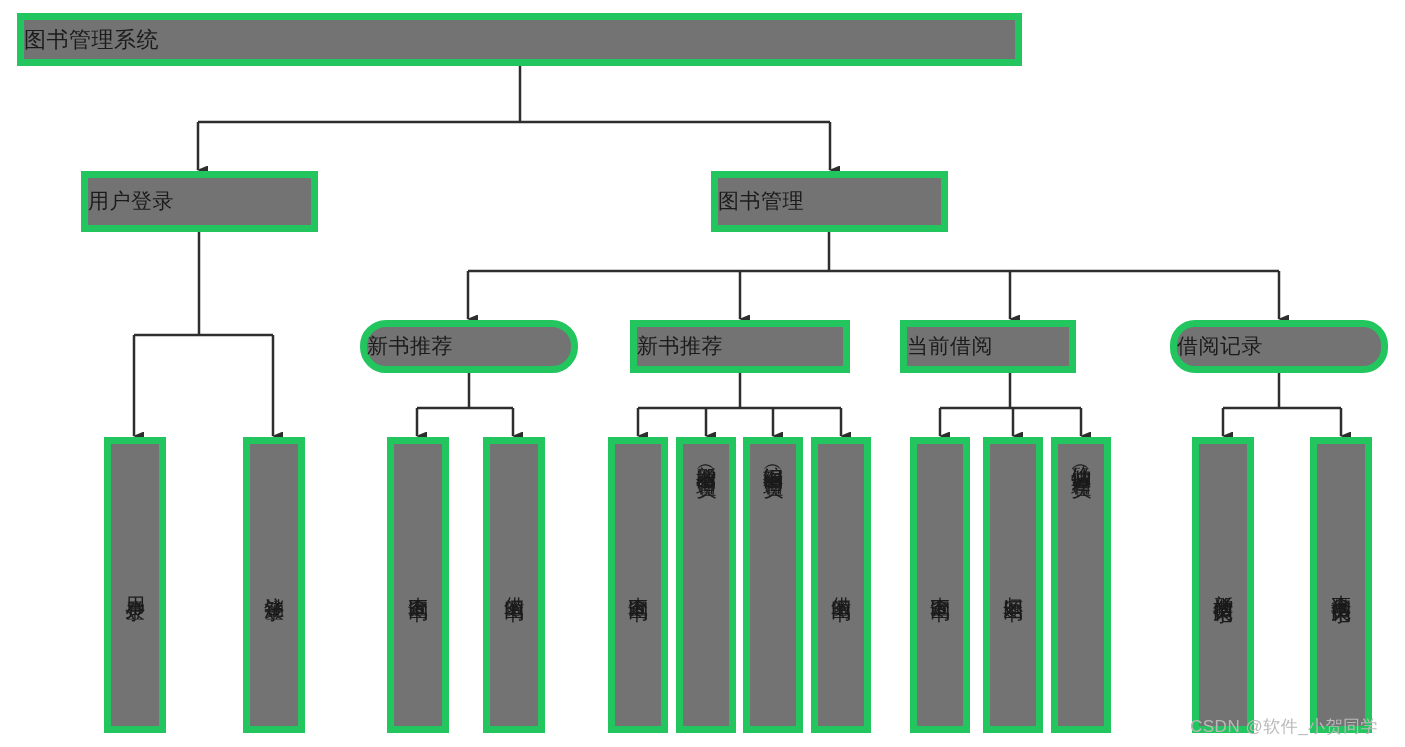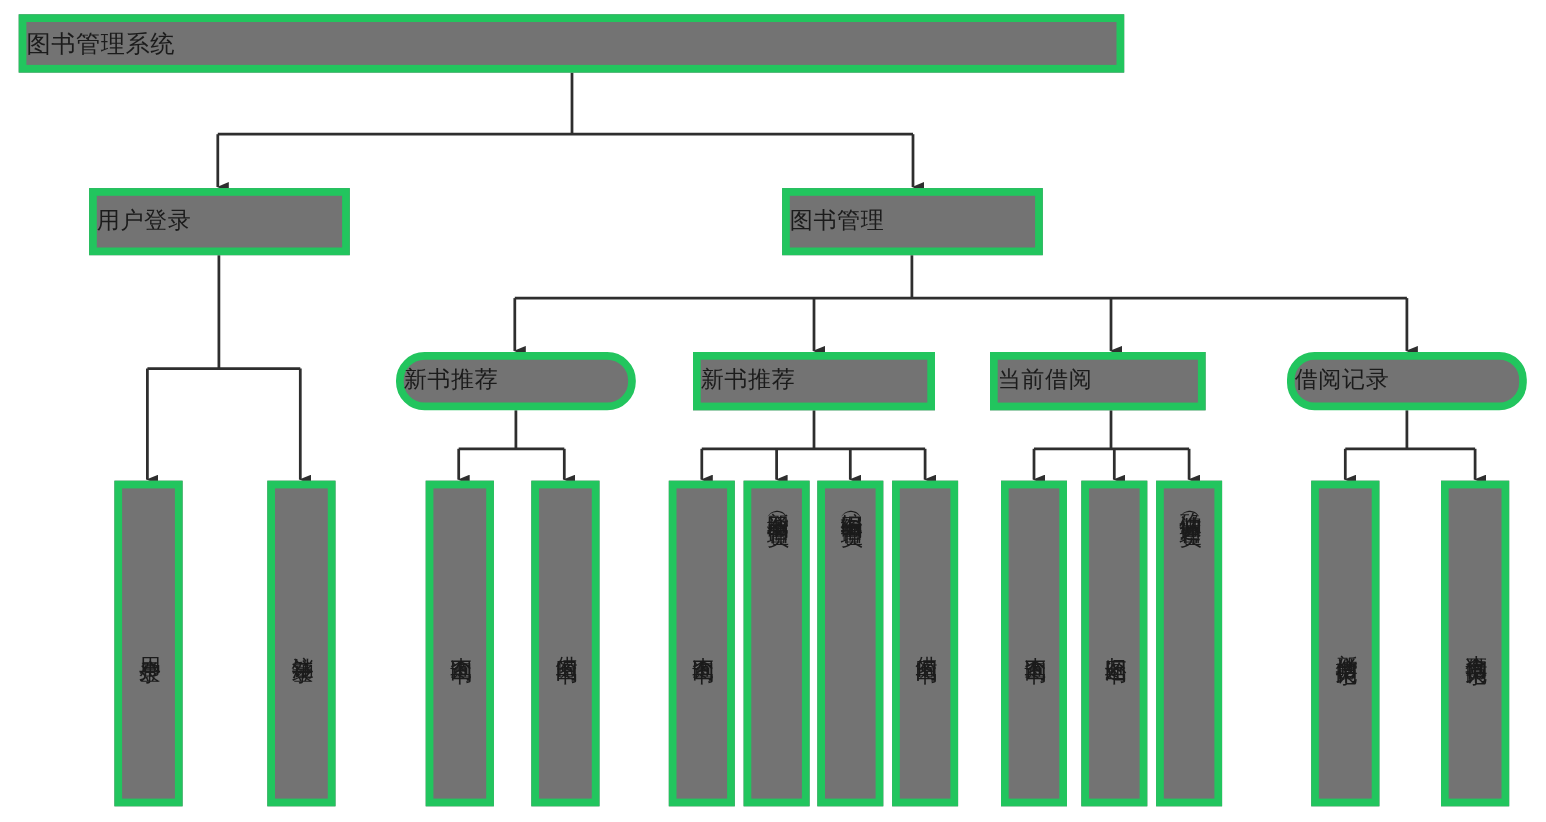--- a/index.html
+++ b/index.html
@@ -134,21 +134,21 @@
       </div>
       <div class="node horiz" style="left: 711px; top: 171px; width: 237px; height: 61px;">
         <span class="label">图书管理</span>
       </div>
       <div class="node horiz" style="left: 360px; top: 320px; width: 218px; height: 53px; border-radius: 26px;">
         <span class="label">新书推荐</span>
       </div>
       <div class="node horiz" style="left: 630px; top: 320px; width: 220px; height: 53px;">
         <span class="label">新书推荐</span>
       </div>
-      <div class="node horiz" style="left: 900px; top: 320px; width: 196px; height: 53px;">
+      <div class="node horiz" style="left: 900px; top: 320px; width: 176px; height: 53px;">
         <span class="label">当前借阅</span>
       </div>
       <div class="node horiz" style="left: 1170px; top: 320px; width: 218px; height: 53px; border-radius: 25px;">
         <span class="label">借阅记录</span>
       </div>
       <div class="node vert centered" style="left: 104px; top: 437px; width: 62px; height: 296px;">
         <span class="label">用户登录</span>
       </div>
       <div class="node vert centered" style="left: 243px; top: 437px; width: 62px; height: 296px;">
         <span class="label">注销登录</span>
@@ -181,14 +181,15 @@
         <span class="label">确认归还（管理员）</span>
       </div>
       <div class="node vert centered" style="left: 1192px; top: 437px; width: 62px; height: 296px;">
         <span class="label">新增借阅记录</span>
       </div>
       <div class="node vert centered" style="left: 1310px; top: 437px; width: 62px; height: 296px;">
         <span class="label">查询借阅记录</span>
       </div>
     </div>
 
+  <div class="watermark" style="left: 1190px; top: 715px;">CSDN @软件_小贺同学</div>
 
 </div>
 
 </body></html>

